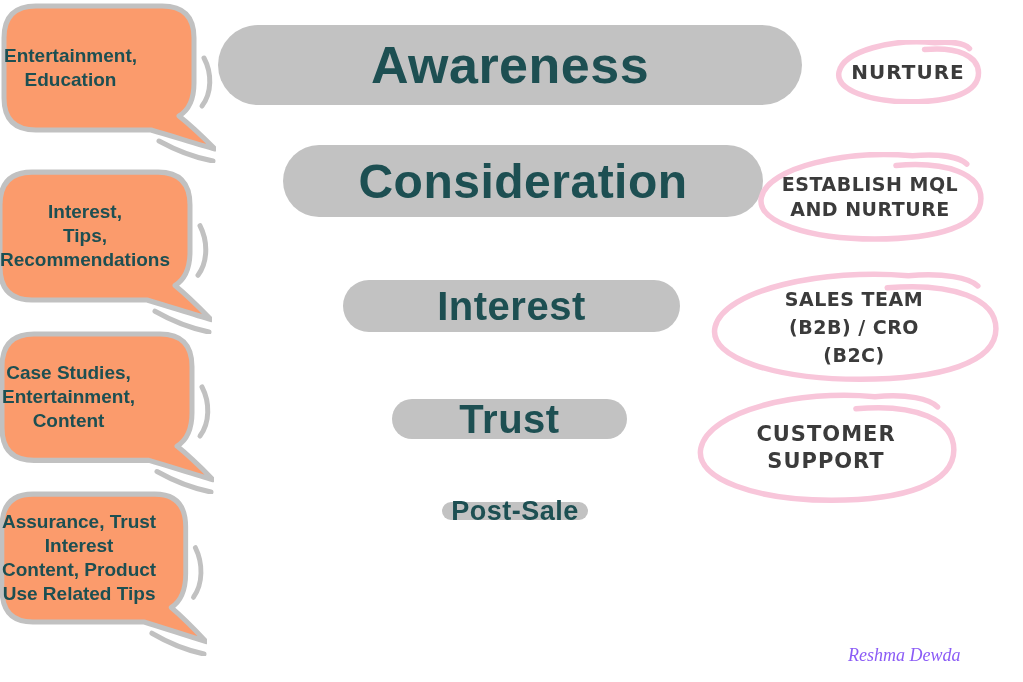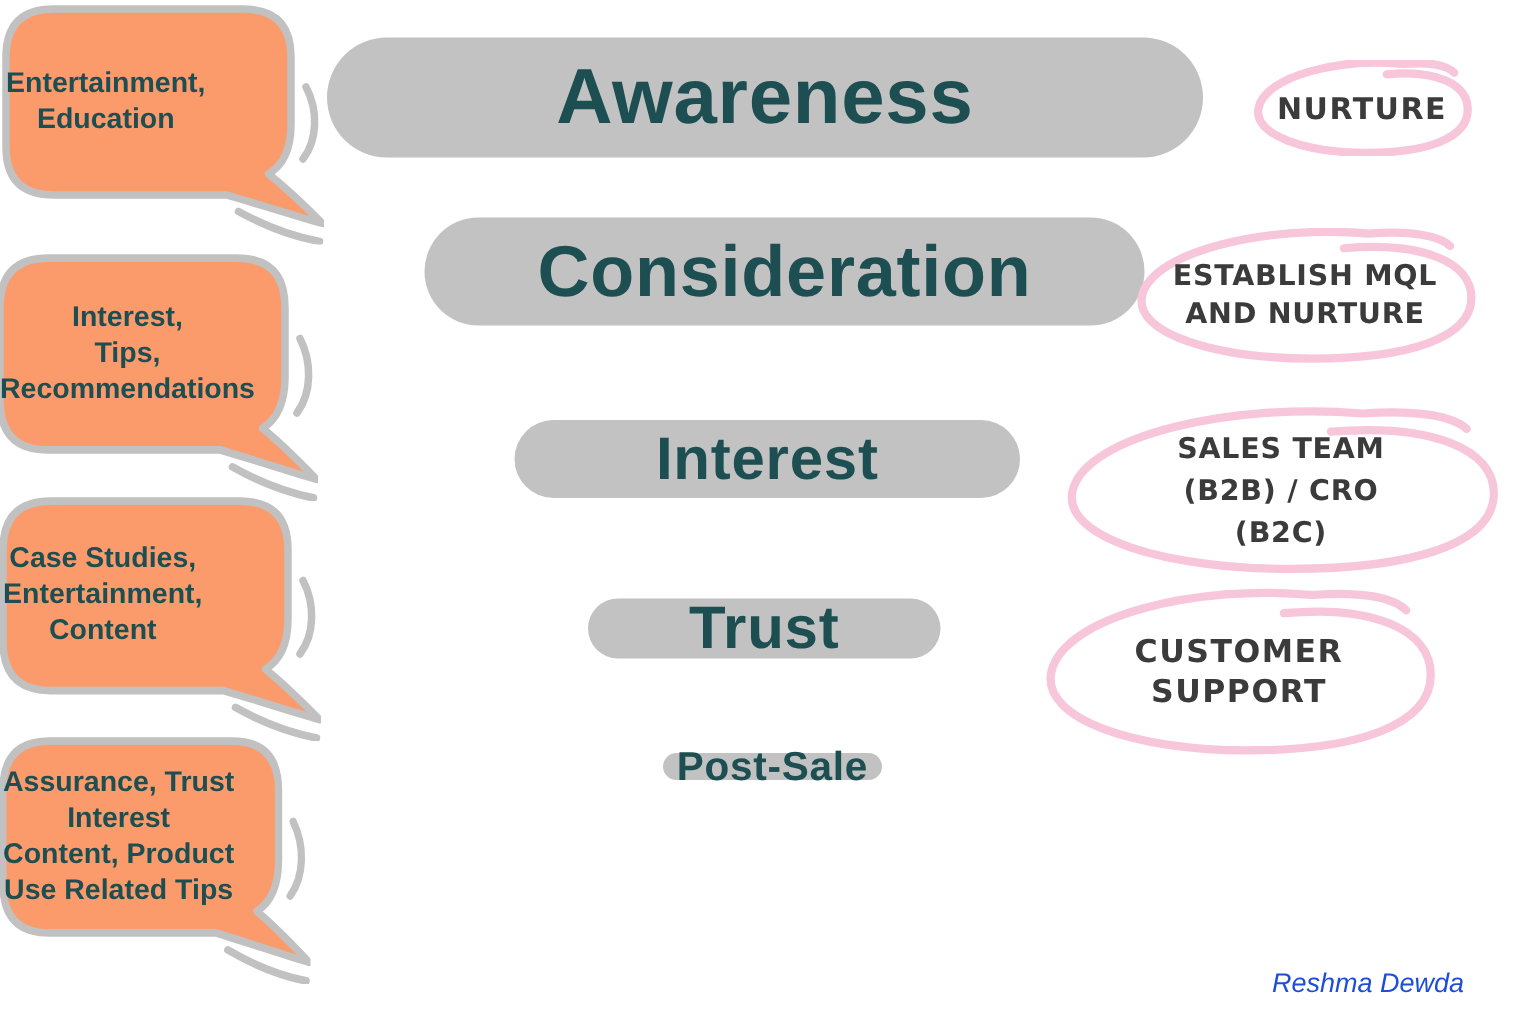--- a/index.html
+++ b/index.html
@@ -41,22 +41,22 @@
   #annot-1 .atxt{font-size:20px;line-height:25px;letter-spacing:1px;}
   #annot-2{left:752px;top:152px;width:236px;height:90px;}
   #annot-2 .atxt{font-size:19px;line-height:25px;letter-spacing:0.5px;}
   #annot-3{left:703px;top:271px;width:302px;height:112px;}
   #annot-3 .atxt{font-size:19px;line-height:28px;letter-spacing:0.5px;}
   #annot-4{left:690px;top:392px;width:272px;height:112px;}
   #annot-4 .atxt{font-size:21px;line-height:27px;letter-spacing:1px;}
   
   .signature{
     position:absolute;left:848px;top:645px;
-    font-family:Liberation Sans, sans-serif;font-style:italic;
-    font-size:18px;color:#1d4ed8;z-index:2;
+    font-family:Liberation Serif, serif;font-style:italic;
+    font-size:18px;color:#8b5cf6;z-index:2;
   }
 </style>
 </head>
 <body>
 
 <svg width="0" height="0" style="position:absolute" aria-hidden="true">
   <defs>
 
     <symbol id="bubble-shape" viewBox="0 0 215 160" preserveAspectRatio="none">
       <path d="M 203 55 C 211 70 211 90 201 103" fill="none" stroke="#C1C1C1" stroke-width="5" stroke-linecap="round"></path>

